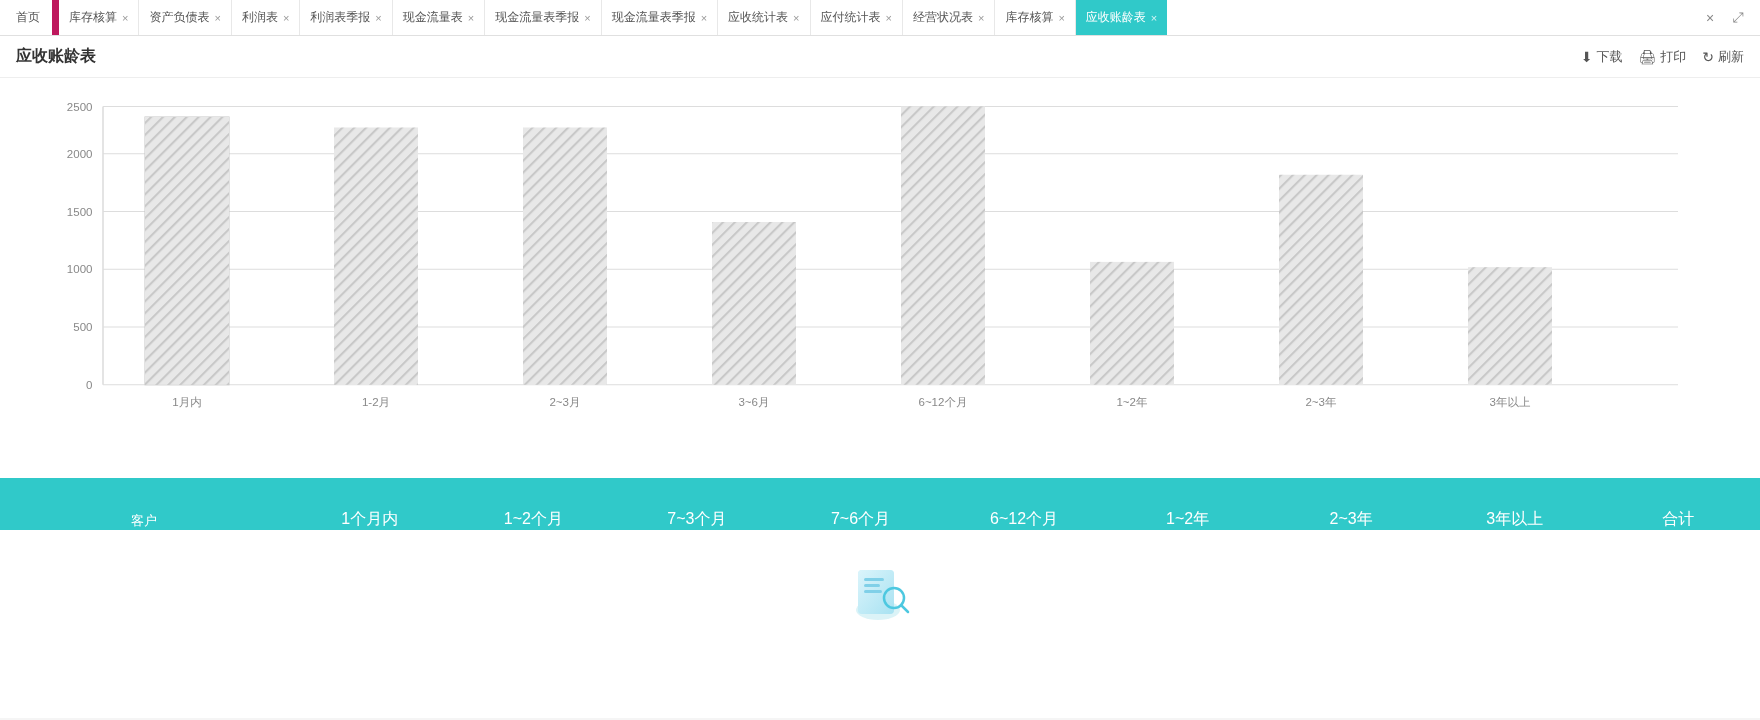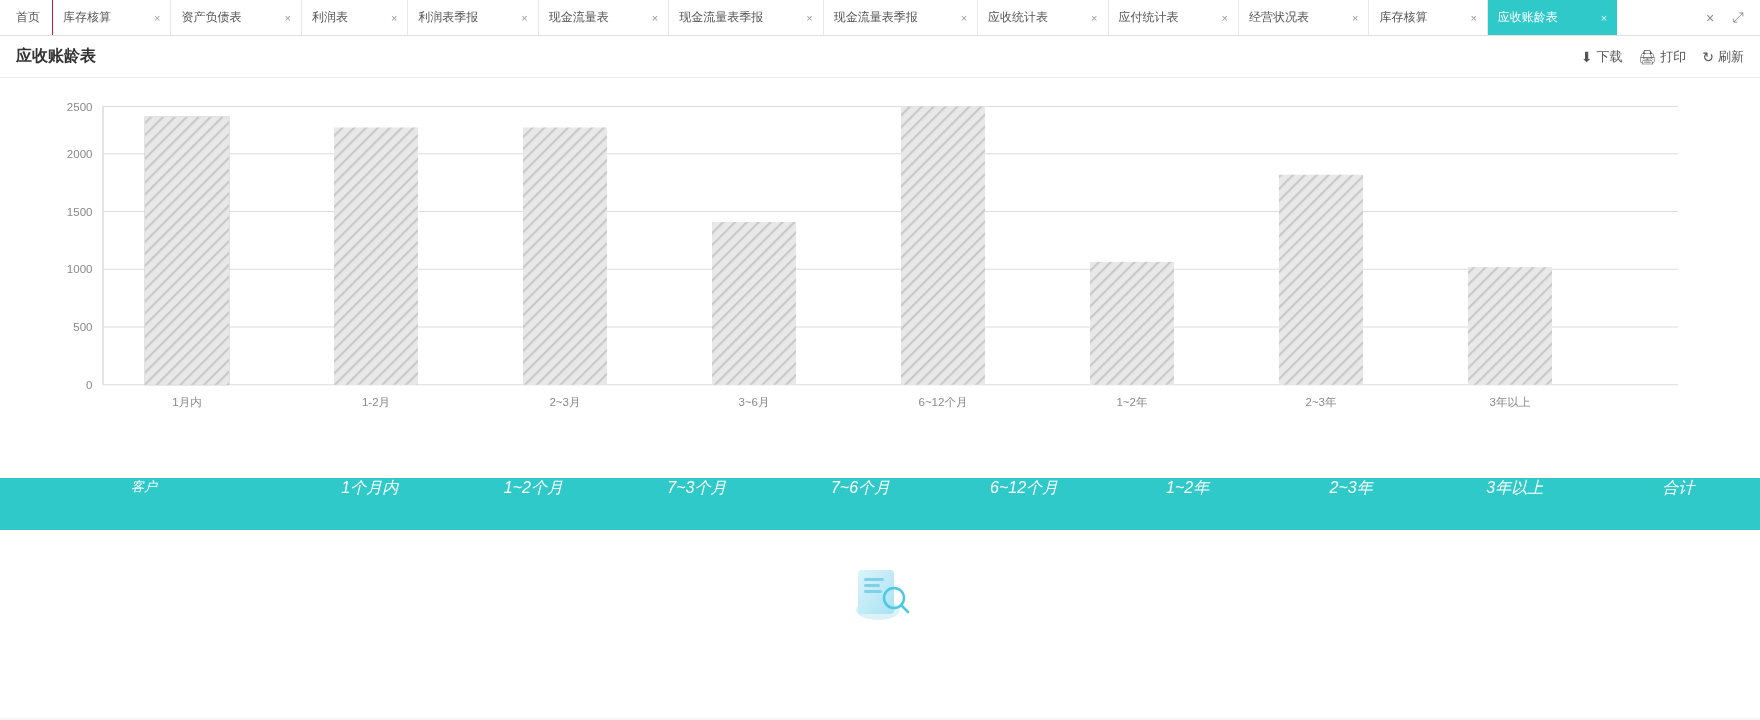--- a/index.html
+++ b/index.html
@@ -20,21 +20,20 @@
       display: flex;
       align-items: center;
       padding: 0 10px;
       height: 36px;
       font-size: 12px;
       color: #555;
       cursor: pointer;
       white-space: nowrap;
       border-right: 1px solid #e8e8e8;
       user-select: none;
-      gap: 38px;
     }
     .tab-item.active {
       background: #30c9c9;
       color: #fff;
       border-right: none;
     }
     .tab-item .tab-close {
       margin-left: 5px;
       font-size: 11px;
       color: #999;
@@ -42,21 +41,21 @@
     }
     .tab-item.active .tab-close { color: rgba(255,255,255,0.8); }
     .tab-home {
       padding: 0 12px;
       height: 36px;
       display: flex;
       align-items: center;
       font-size: 12px;
       color: #555;
       cursor: pointer;
-      border-right: 1px solid #be185d;
+      border-right: 7px solid #be185d;
       white-space: nowrap;
     }
     .window-controls {
       margin-left: auto;
       display: flex;
       align-items: center;
       gap: 8px;
       padding-right: 8px;
     }
     .window-btn {
@@ -120,22 +119,21 @@
       width: 100%;
       height: 340px;
     }
 
     
     .table-header {
       display: flex;
       background: #30c9c9;
       color: #fff;
       height: 52px;
-      align-items: flex-start;
-      font-style: italic;
+      align-items: flex-end;
     }
     .table-col {
       flex: 1;
       text-align: center;
       font-size: 16px;
       padding: 0 4px;
     }
     .table-col-wide {
       flex: 1.8;
       text-align: center;

